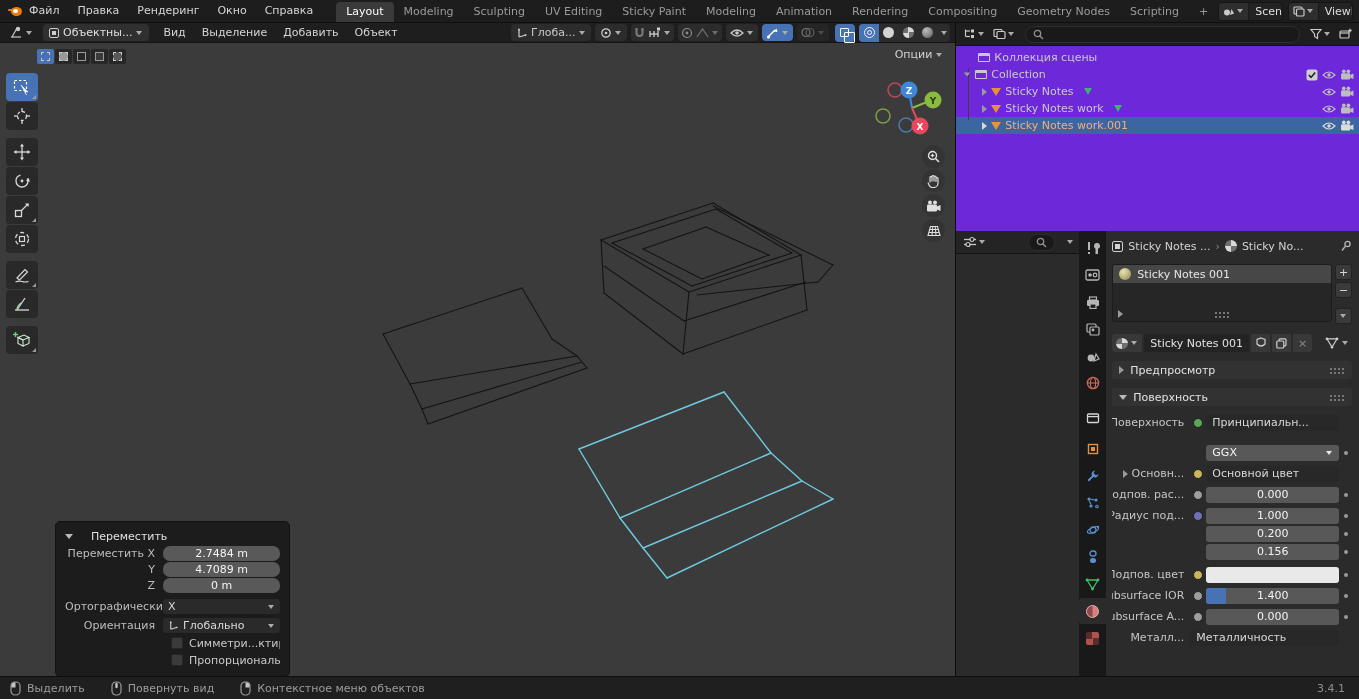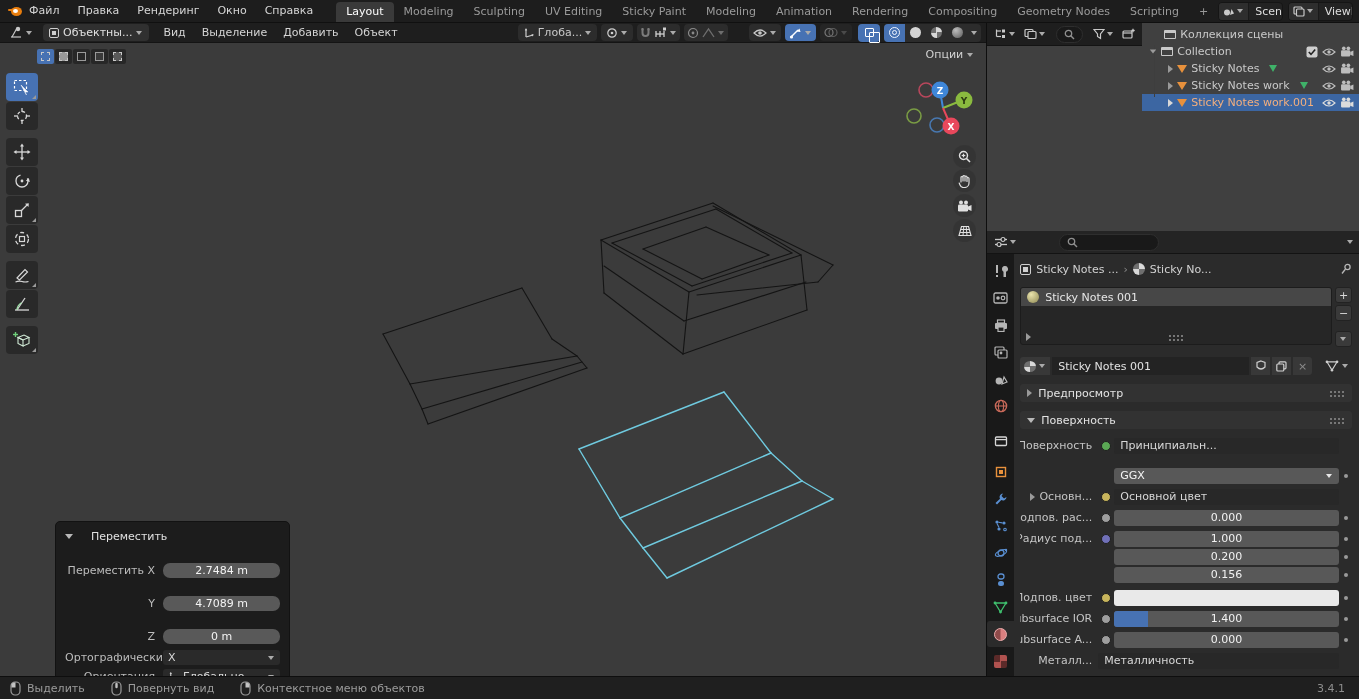--- a/index.html
+++ b/index.html
@@ -67,45 +67,45 @@
 
   
   .gizmo{position:absolute;top:58px;right:10px;z-index:4}
   .sidebtn{position:absolute;right:10px;width:23px;height:23px;border-radius:50%;background:rgba(52,52,52,.85);display:flex;align-items:center;justify-content:center;z-index:4}
 
   
   .op-panel{position:absolute;left:55px;top:498px;width:235px;background:rgba(27,27,27,.96);border:1px solid #121212;border-radius:5px;padding:5px 9px 9px;z-index:6}
   .op-head{display:flex;align-items:center;gap:18px;height:18px;color:#e0e0e0}
   .tri-d{width:0;height:0;border-left:4px solid transparent;border-right:4px solid transparent;border-top:5px solid #b9b9b9;display:inline-block}
   .tri-r{width:0;height:0;border-top:4px solid transparent;border-bottom:4px solid transparent;border-left:5px solid #9a9a9a;display:inline-block}
-  .op-row{display:flex;align-items:center;height:15px;margin-top:18px}
+  .op-row{display:flex;align-items:center;height:15px;margin-top:1px}
   .op-label{flex:0 0 98px;text-align:right;padding-right:8px;color:#bdbdbd;white-space:nowrap;overflow:hidden}
   .op-val{flex:1;background:#595959;border-radius:7px;height:15px;line-height:15px;text-align:center;color:#f4f4f4}
   .op-drop{flex:1;background:#2a2a2a;border-radius:3px;height:15px;display:flex;align-items:center;padding:0 5px;color:#d9d9d9;gap:4px}
   .op-drop .chev{margin-left:auto}
   .op-check{display:flex;align-items:center;gap:6px;margin-left:106px;margin-top:3px;height:14px;color:#c9c9c9;white-space:nowrap;overflow:hidden}
   .cbox{width:12px;height:12px;background:#3a3a3a;border:1px solid #252525;border-radius:2px;flex:0 0 12px}
 
   
   .right-col{flex:0 0 235px;display:flex;flex-direction:column;border-left:1px solid #0e0e0e;min-height:0}
-  .outliner{flex:0 0 208px;background:#404040;display:flex;flex-direction:row}
+  .outliner{flex:0 0 208px;background:#6d28d9;display:flex;flex-direction:column}
   .ehead{height:23px;background:#1e1e1e;display:flex;align-items:center;padding:0 5px;gap:4px;border-bottom:1px solid #131313}
   .search{flex:1;display:flex;align-items:center;gap:5px;background:#191919;border:1px solid #2e2e2e;border-radius:9px;height:17px;padding:0 7px;margin:0 4px}
   .sqbtn{display:flex;align-items:center;gap:2px;padding:0 2px;height:18px}
   .otree{flex:1;padding-top:3px;position:relative}
   .otree::before{content:"";position:absolute;left:12px;top:22px;height:52px;width:1px;background:#3e3e3e}
   .orow{height:17px;display:flex;align-items:center;padding-right:5px;gap:4px;color:#c9c9c9}
   .orow.selected{background:#3c66a2}
   .orow .oname{white-space:nowrap;overflow:hidden}
   .orow .ospace{flex:1}
   .tri-mesh{width:0;height:0;border-left:5px solid transparent;border-right:5px solid transparent;border-top:8px solid #e8913c;display:inline-block}
   .tri-data{width:0;height:0;border-left:4px solid transparent;border-right:4px solid transparent;border-top:7px solid #3fbf6e;display:inline-block;opacity:.9}
   .boxicon{width:12px;height:9px;border:1px solid #c9c9c9;border-top:3px solid #c9c9c9;border-radius:1px;display:inline-block}
 
-  .properties{flex:1;display:flex;flex-direction:column;background:#2b2b2b;min-height:0;overflow:hidden}
+  .properties{flex:1;display:flex;flex-direction:row;background:#2b2b2b;min-height:0;overflow:hidden}
   .prop-body{flex:1;display:flex;min-height:0}
   .prop-tabs{flex:0 0 27px;background:#191919;display:flex;flex-direction:column;align-items:center;padding-top:4px}
   .ptab{width:27px;height:26px;display:flex;align-items:center;justify-content:center;flex:0 0 26px;margin-bottom:1px}
   .ptab.active{background:#2b2b2b;border-radius:3px 0 0 3px}
   .ptab.g8{margin-top:8px}.ptab.g4{margin-top:4px}
   .prop-content{flex:1;padding:5px 7px 0 6px;min-width:0;overflow:hidden}
 
   .crumb{display:flex;align-items:center;gap:5px;height:20px;color:#d2d2d2;white-space:nowrap}
   .crumb .gt{color:#8a8a8a}
   .objico{width:11px;height:11px;border:1px solid #d0d0d0;border-radius:2px;position:relative;flex:0 0 11px}

